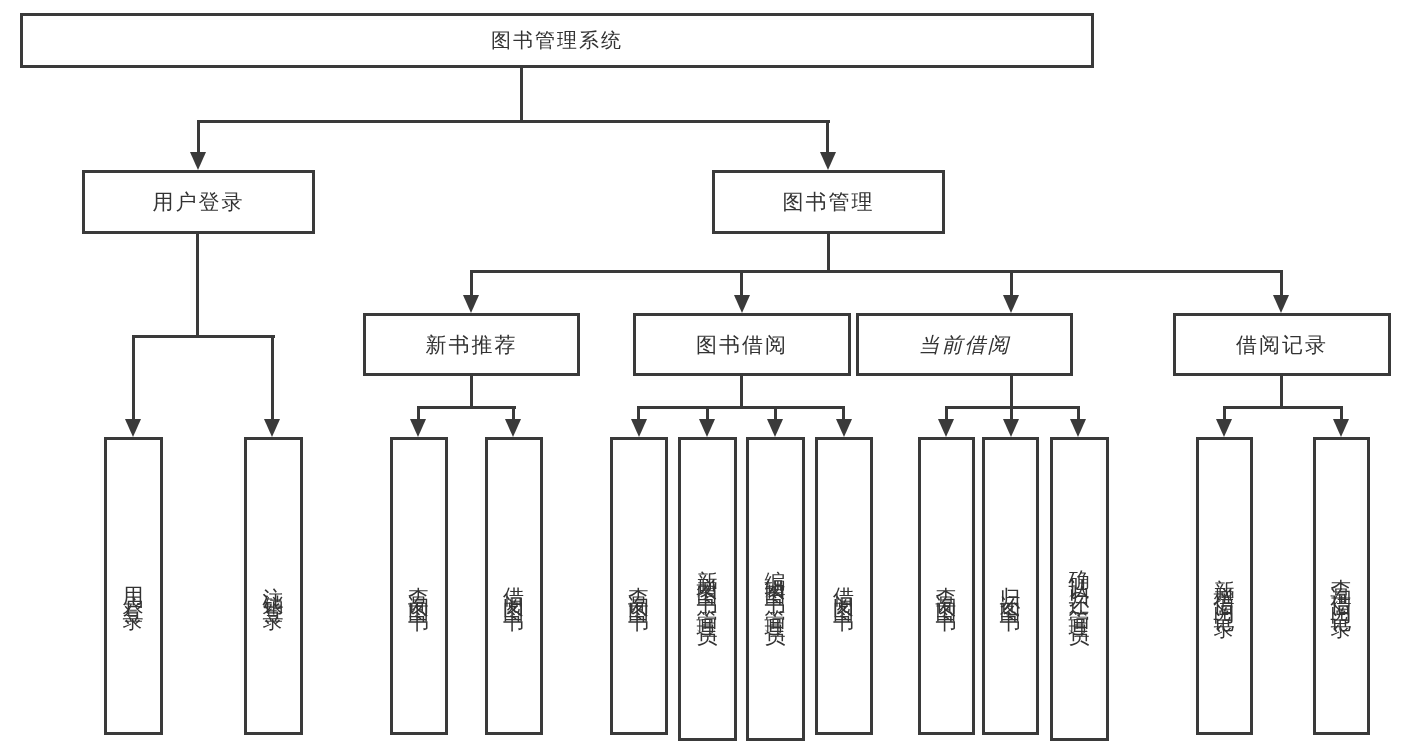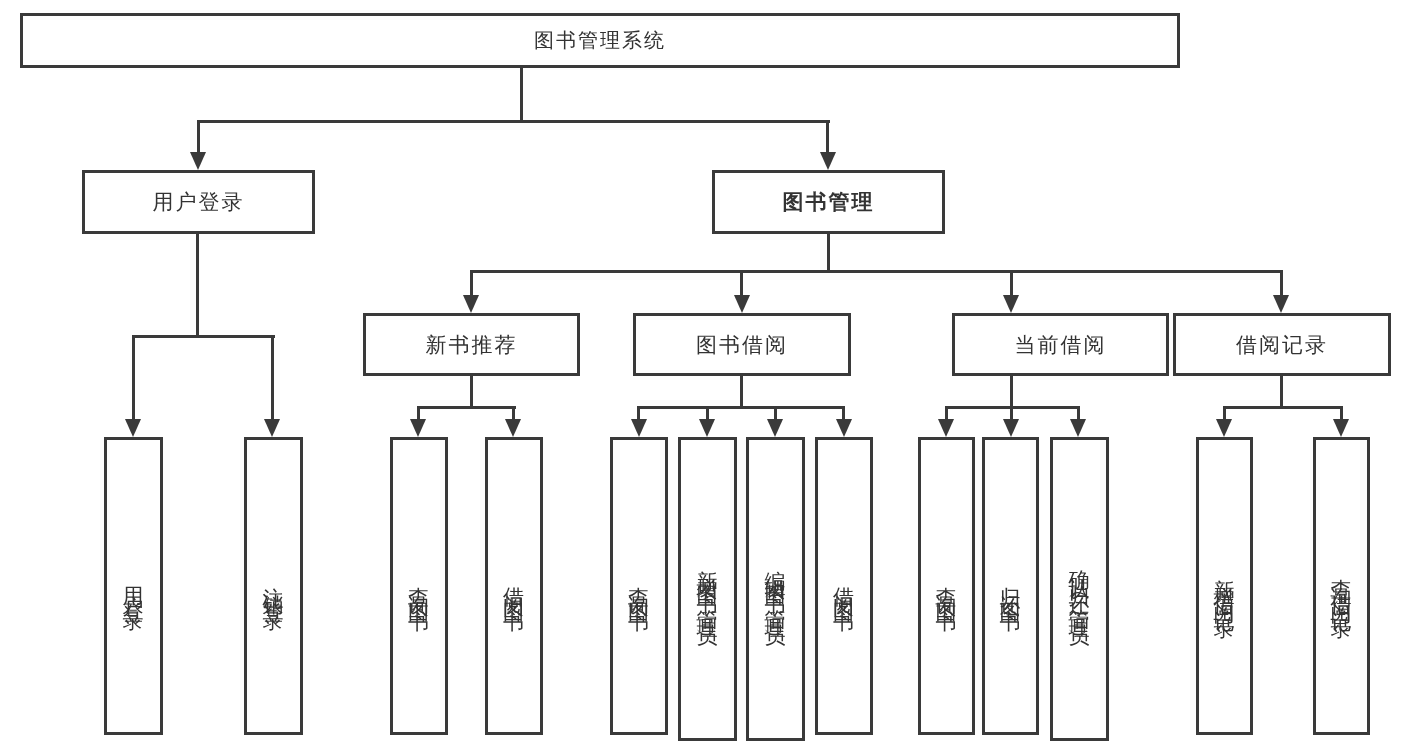--- a/index.html
+++ b/index.html
@@ -35,35 +35,35 @@
   .watermark{
     position:absolute;left:1186px;top:716px;z-index:5;
     font-size:17px;color:#a6a6a6;white-space:nowrap;letter-spacing:0.5px;
   }
 </style>
 </head>
 <body>
 
 <div class="canvas">
 
-  <div class="box hbox root-box" style="left:20px;top:13px;width:1160px;height:55px;">
+  <div class="box hbox root-box" style="left:20px;top:13px;width:1074px;height:55px;">
     <span>图书管理系统</span>
   </div>
 
   <div class="vline" style="left:520px;top:68px;height:55px;"></div>
   <div class="hline" style="left:197px;top:120px;width:633px;"></div>
   <div class="vline" style="left:197px;top:120px;height:34px;"></div>
   <div class="vline" style="left:826px;top:120px;height:34px;"></div>
   <div class="arrow" style="left:190px;top:152px;"></div>
   <div class="arrow" style="left:820px;top:152px;"></div>
 
   <div class="box hbox" style="left:82px;top:170px;width:233px;height:64px;">
     <span>用户登录</span>
   </div>
-  <div class="box hbox" style="left:712px;top:170px;width:233px;height:64px;font-weight:bold;">
+  <div class="box hbox" style="left:712px;top:170px;width:233px;height:64px;">
     <span>图书管理</span>
   </div>
 
   <div class="vline" style="left:196px;top:232px;height:106px;"></div>
   <div class="hline" style="left:132px;top:335px;width:143px;"></div>
   <div class="vline" style="left:132px;top:335px;height:86px;"></div>
   <div class="vline" style="left:271px;top:335px;height:86px;"></div>
   <div class="arrow" style="left:125px;top:419px;"></div>
   <div class="arrow" style="left:264px;top:419px;"></div>
 
@@ -77,21 +77,21 @@
   <div class="arrow" style="left:734px;top:295px;"></div>
   <div class="arrow" style="left:1003px;top:295px;"></div>
   <div class="arrow" style="left:1273px;top:295px;"></div>
 
   <div class="box hbox" style="left:633px;top:313px;width:218px;height:63px;">
     <span>图书借阅</span>
   </div>
   <div class="box hbox" style="left:363px;top:313px;width:217px;height:63px;">
     <span>新书推荐</span>
   </div>
-  <div class="box hbox" style="left:952px;top:313px;width:217px;height:63px;">
+  <div class="box hbox" style="left:856px;top:313px;width:217px;height:63px;font-style:italic;">
     <span>当前借阅</span>
   </div>
   <div class="box hbox" style="left:1173px;top:313px;width:218px;height:63px;">
     <span>借阅记录</span>
   </div>
 
   <div class="vline" style="left:470px;top:375px;height:34px;"></div>
   <div class="hline" style="left:417px;top:406px;width:99px;"></div>
   <div class="vline" style="left:417px;top:406px;height:15px;"></div>
   <div class="vline" style="left:512px;top:406px;height:15px;"></div>

